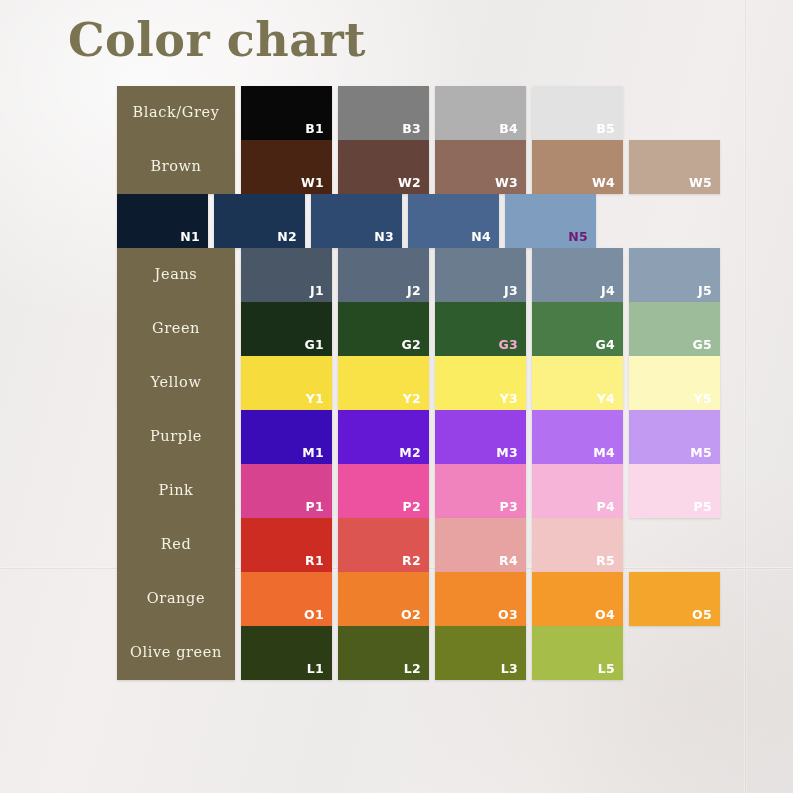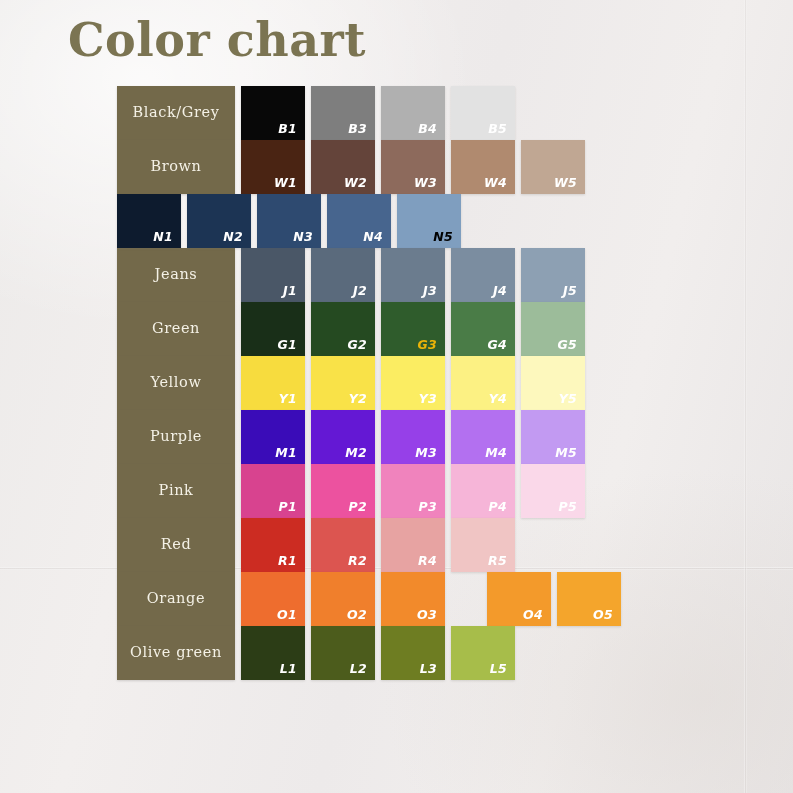--- a/index.html
+++ b/index.html
@@ -87,26 +87,25 @@
     font-family: "DejaVu Serif", "Liberation Serif", serif;
     font-size: 14.5px;
     letter-spacing: 0.6px;
     color: #f4f1e6;
     text-align: center;
     line-height: 1.05;
     white-space: nowrap;
   }
 
   .swatch {
-    width: 64px;
+    width: 91px;
     height: 54px;
     position: relative;
     box-sizing: border-box;
     box-shadow: 0 1px 2px rgba(120,115,110,0.22);
-    font-style: italic;
   }
   .swatch .code {
     position: absolute;
     right: 8px;
     bottom: 5px;
     font-family: "DejaVu Sans", "Liberation Sans", sans-serif;
     font-size: 12.5px;
     font-weight: 700;
     letter-spacing: 0.3px;
     color: #ffffff;
@@ -165,21 +164,21 @@
         <div class="swatch" style="background: rgb(28, 52, 84);">
           <span class="code" style="color: rgb(255, 255, 255);">N2</span>
         </div>
         <div class="swatch" style="background: rgb(46, 74, 112);">
           <span class="code" style="color: rgb(255, 255, 255);">N3</span>
         </div>
         <div class="swatch" style="background: rgb(71, 101, 142);">
           <span class="code" style="color: rgb(255, 255, 255);">N4</span>
         </div>
         <div class="swatch" style="background: rgb(127, 158, 191);">
-          <span class="code" style="color: #000000;">N5</span>
+          <span class="code" style="color: #701a75;">N5</span>
         </div>
       </div>
       <div class="row">
         <div class="label-cell" style="background: rgb(115, 105, 74);">
           <span style="color: rgb(244, 241, 230);">Jeans</span>
         </div>
         <div class="swatch" style="background: rgb(74, 87, 103);">
           <span class="code" style="color: rgb(255, 255, 255);">J1</span>
         </div>
         <div class="swatch" style="background: rgb(90, 106, 124);">
@@ -199,21 +198,21 @@
         <div class="label-cell" style="background: rgb(115, 105, 74);">
           <span style="color: rgb(244, 241, 230);">Green</span>
         </div>
         <div class="swatch" style="background: rgb(25, 47, 24);">
           <span class="code" style="color: rgb(255, 255, 255);">G1</span>
         </div>
         <div class="swatch" style="background: rgb(37, 74, 33);">
           <span class="code" style="color: rgb(255, 255, 255);">G2</span>
         </div>
         <div class="swatch" style="background: rgb(47, 92, 44);">
-          <span class="code" style="color: #eab308;">G3</span>
+          <span class="code" style="color: #f9a8d4;">G3</span>
         </div>
         <div class="swatch" style="background: rgb(74, 124, 71);">
           <span class="code" style="color: rgb(255, 255, 255);">G4</span>
         </div>
         <div class="swatch" style="background: rgb(156, 188, 154);">
           <span class="code" style="color: rgb(255, 255, 255);">G5</span>
         </div>
       </div>
       <div class="row">
         <div class="label-cell" style="background: rgb(115, 105, 74);">
@@ -298,21 +297,21 @@
         </div>
         <div class="swatch" style="background: rgb(238, 109, 46);">
           <span class="code" style="color: rgb(255, 255, 255);">O1</span>
         </div>
         <div class="swatch" style="background: rgb(240, 127, 44);">
           <span class="code" style="color: rgb(255, 255, 255);">O2</span>
         </div>
         <div class="swatch" style="background: rgb(242, 138, 43);">
           <span class="code" style="color: rgb(255, 255, 255);">O3</span>
         </div>
-        <div class="swatch" style="background: rgb(243, 154, 43); margin-left: 36px;">
+        <div class="swatch" style="background: rgb(243, 154, 43);">
           <span class="code" style="color: rgb(255, 255, 255);">O4</span>
         </div>
         <div class="swatch" style="background: rgb(244, 165, 44);">
           <span class="code" style="color: rgb(255, 255, 255);">O5</span>
         </div>
       </div>
       <div class="row">
         <div class="label-cell" style="background: rgb(115, 105, 74);">
           <span style="color: rgb(244, 241, 230);">Olive green</span>
         </div>

